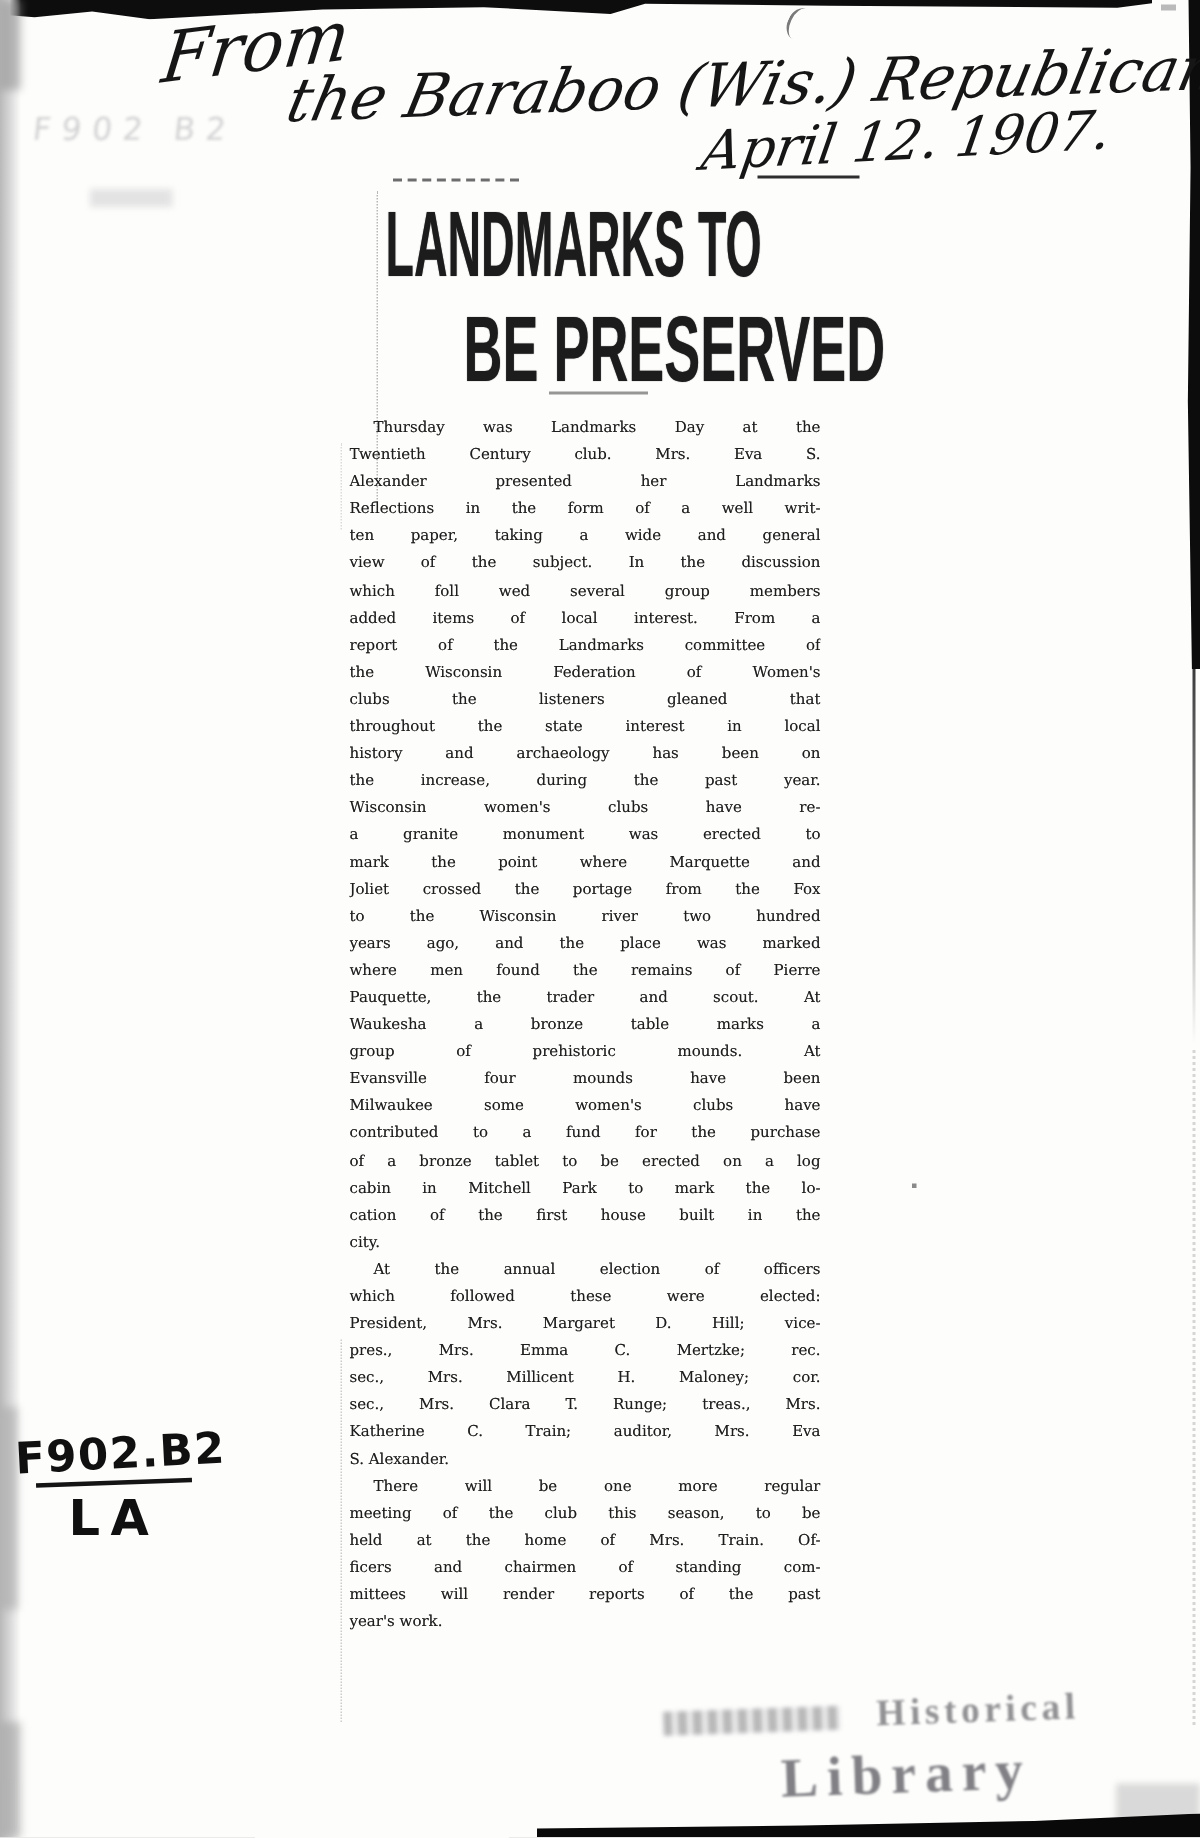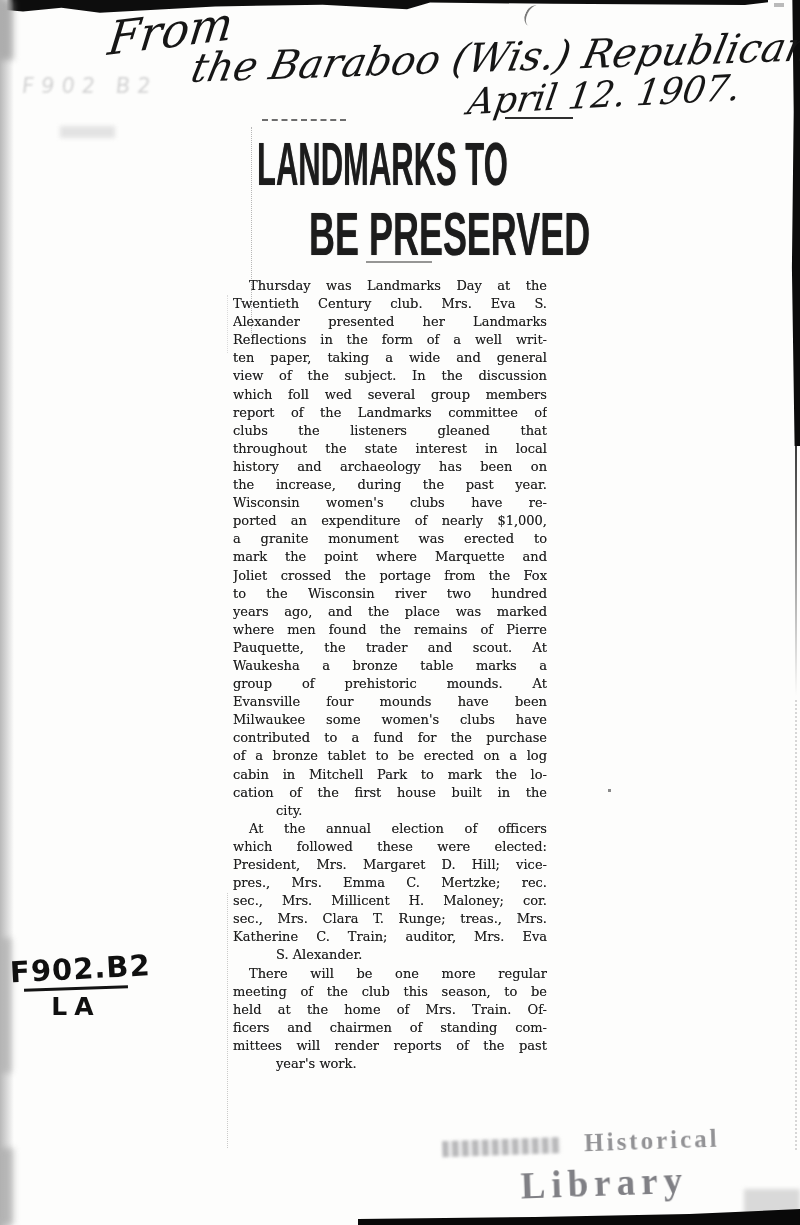--- a/index.html
+++ b/index.html
@@ -44,34 +44,34 @@
   .hl{font-family:"Liberation Sans","DejaVu Sans",sans-serif;font-weight:700;font-size:62px;
     line-height:1;color:#1c1c1c;transform-origin:0 0;white-space:nowrap;
     text-shadow:0 0 1px rgba(25,25,25,.65);}
   .hl1{left:257px;top:133px;transform:scaleX(0.50);}
   .hl2{left:309px;top:203px;transform:scaleX(0.58);}
   .headline-rule{left:262px;top:119px;width:84px;border-top:2px dashed #4a4a4a;opacity:.8;}
   .headline-vline{left:251px;top:127px;height:208px;border-left:1px dotted #8a8a8a;opacity:.6;}
   .body-divider{left:366px;top:261px;width:66px;height:2px;background:#6a6a6a;opacity:.7;}
 
   
-  .article{left:233px;top:277px;width:314px;font-size:13px;line-height:18.1px;
+  .article{left:233px;top:277px;width:314px;font-size:10px;line-height:18.1px;
     color:#1e1e1e;text-shadow:0 0 .4px rgba(30,30,30,.55);}
   .tline{text-align:justify;text-align-last:justify;overflow:hidden;white-space:normal;}
-  .tline.lastline{text-align-last:left;margin-left:43px;}
+  .tline.lastline{text-align-last:left;}
   .tline.firstline{text-indent:16px;}
   .col-tick1{left:227px;top:295px;height:58px;border-left:1px dotted #aaa;opacity:.4;}
   .col-tick2{left:227px;top:893px;height:255px;border-left:1px dotted #9a9a9a;opacity:.5;}
 
   
   .callnum{left:10px;top:952px;width:132px;text-align:center;
     font-family:"DejaVu Sans",sans-serif;color:#101010;}
   .cn-top{font-size:29px;font-weight:bold;letter-spacing:1px;transform:rotate(-3deg);white-space:nowrap;}
   .cn-rule{width:104px;height:3px;background:#141414;margin:1px auto 2px;transform:rotate(-2deg);}
-  .cn-bottom{font-size:25px;letter-spacing:7px;font-weight:bold;}
+  .cn-bottom{font-size:33px;letter-spacing:7px;font-weight:bold;}
 
   
   .stamp{left:428px;top:1126px;width:330px;height:80px;transform:rotate(-2deg);
     font-family:"Liberation Serif","DejaVu Serif",serif;font-weight:bold;}
   .stamp-smudge{left:15px;top:10px;width:118px;height:16px;filter:blur(1.5px);
     background:repeating-linear-gradient(90deg,rgba(100,100,105,.45) 0 6px,rgba(150,150,155,.18) 6px 10px);}
   .stamp-l1{left:157px;top:3px;font-size:25px;letter-spacing:3px;color:rgba(80,80,86,.62);
     filter:blur(.6px);white-space:nowrap;}
   .stamp-l2{left:92px;top:36px;font-size:37px;letter-spacing:6px;color:rgba(70,70,76,.68);
     filter:blur(.7px);white-space:nowrap;}
@@ -111,27 +111,28 @@
 
   <div class="abs article">
       <div>
         <div class="tline firstline">Thursday was Landmarks Day at the</div>
         <div class="tline">Twentieth Century club. Mrs. Eva S.</div>
         <div class="tline">Alexander presented her Landmarks</div>
         <div class="tline">Reflections in the form of a well writ-</div>
         <div class="tline">ten paper, taking a wide and general</div>
         <div class="tline">view of the subject. In the discussion</div>
         <div class="tline">which foll wed several group members</div>
+        <div class="tline">added items of local interest. From a</div>
         <div class="tline">report of the Landmarks committee of</div>
+        <div class="tline">the Wisconsin Federation of Women's</div>
         <div class="tline">clubs the listeners gleaned that</div>
         <div class="tline">throughout the state interest in local</div>
         <div class="tline">history and archaeology has been on</div>
         <div class="tline">the increase, during the past year.</div>
         <div class="tline">Wisconsin women's clubs have re-</div>
-        <div class="tline">ported an expenditure of nearly $1,000,</div>
         <div class="tline">a granite monument was erected to</div>
         <div class="tline">mark the point where Marquette and</div>
         <div class="tline">Joliet crossed the portage from the Fox</div>
         <div class="tline">to the Wisconsin river two hundred</div>
         <div class="tline">years ago, and the place was marked</div>
         <div class="tline">where men found the remains of Pierre</div>
         <div class="tline">Pauquette, the trader and scout. At</div>
         <div class="tline">Waukesha a bronze table marks a</div>
         <div class="tline">group of prehistoric mounds. At</div>
         <div class="tline">Evansville four mounds have been</div>

